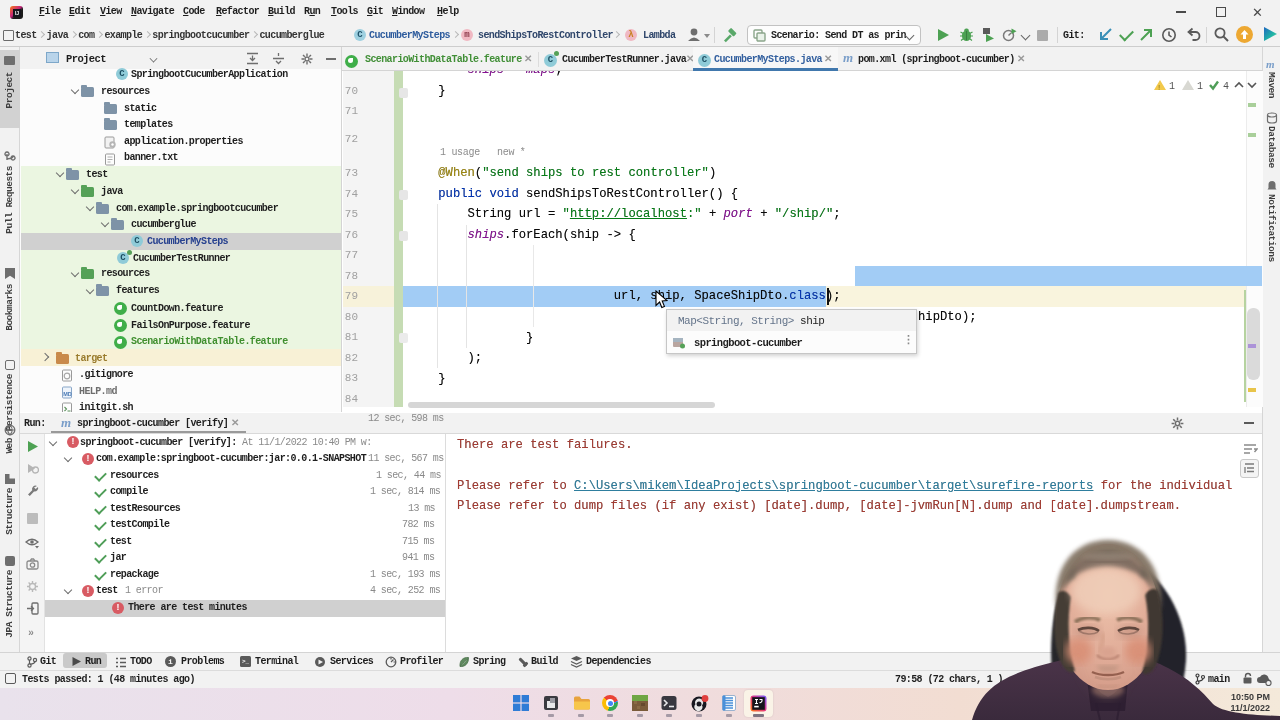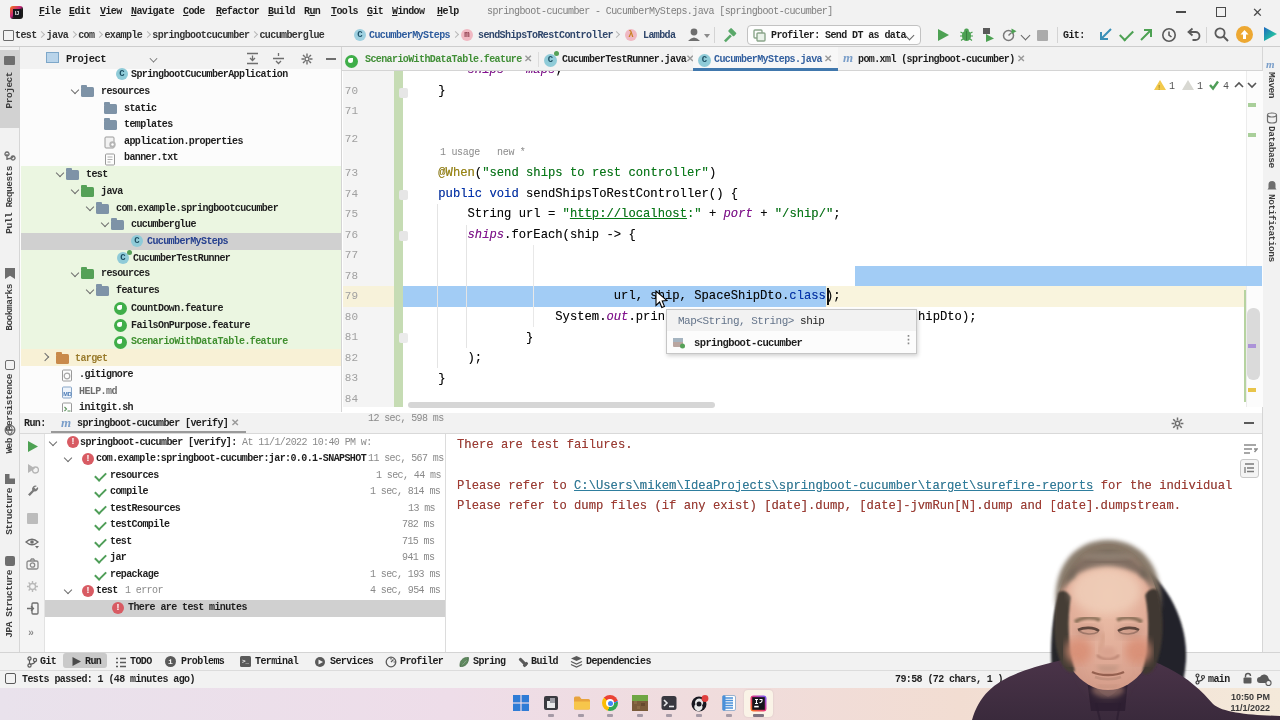--- a/index.html
+++ b/index.html
@@ -33,21 +33,20 @@
     <div class="t" style="left:100px;top:6px"><u>V</u>iew</div>
     <div class="t" style="left:131px;top:6px"><u>N</u>avigate</div>
     <div class="t" style="left:183px;top:6px"><u>C</u>ode</div>
     <div class="t" style="left:216px;top:6px"><u>R</u>efactor</div>
     <div class="t" style="left:268px;top:6px"><u>B</u>uild</div>
     <div class="t" style="left:304px;top:6px">R<u>u</u>n</div>
     <div class="t" style="left:331px;top:6px"><u>T</u>ools</div>
     <div class="t" style="left:367px;top:6px"><u>G</u>it</div>
     <div class="t" style="left:392px;top:6px"><u>W</u>indow</div>
     <div class="t" style="left:437px;top:6px"><u>H</u>elp</div>
-<div class="t" style="left:487px;top:6px;color:#7e7e7e;font-weight:normal">springboot-cucumber - CucumberMySteps.java [springboot-cucumber]</div>
 <div class="a" style="left:1176px;top:11px;width:10px;height:1.6px;background:#4a4a4a"></div>
 <div class="a" style="left:1216px;top:7px;width:8px;height:8px;border:1.5px solid #4a4a4a"></div>
 <div class="a" style="left:1252px;top:5px;font:13px 'Liberation Sans',sans-serif;color:#4a4a4a">✕</div>
 
 <div class="a" style="left:0;top:23px;width:1280px;height:24px;background:#f2f2f2;border-bottom:1px solid #cdcdcd;box-sizing:border-box"></div>
 
 <div class="a" style="left:3px;top:30px;width:9px;height:9px;border:1.5px solid #6a6a6a;border-radius:1px"></div>
 <div class="t" style="left:15px;top:30px;color:#333">test<span class="chv"></span>java<span class="chv"></span>com<span class="chv"></span>example<span class="chv"></span>springbootcucumber<span class="chv"></span>cucumberglue</div>
 <div class="ci" style="left:354px;top:29px;background:#9ed0e0;color:#20536a">C</div>
 <div class="t" style="left:369px;top:30px;color:#2d5b9d">CucumberMySteps</div>
@@ -68,21 +67,21 @@
       <path d="M3 14.5 L9 8.5 l1.8 1.8 -6 6 Z" fill="#59a869"></path>
       <g transform="rotate(45 11.5 6)">
         <rect x="7.5" y="4" width="8" height="4.5" rx="1" fill="#59a869"></rect>
       </g>
     </svg>
 <div class="a" style="left:747px;top:25px;width:174px;height:20px;background:#fdfdfd;border:1px solid #c2c2c2;border-radius:4px;box-sizing:border-box"></div>
 <svg class="a" style="left:753px;top:29px" width="13" height="13" viewBox="0 0 13 13">
       <rect x="1" y="1" width="8" height="8" rx="1" fill="none" stroke="#8aa58a" stroke-width="1.4"></rect>
       <rect x="4" y="4" width="8" height="8" rx="1" fill="#e9f2e9" stroke="#8aa58a" stroke-width="1.4"></rect>
     </svg>
-<div class="t" style="left:771px;top:30px">Profiler: Send DT as data</div>
+<div class="t" style="left:771px;top:30px">Scenario: Send DT as prin</div>
 <div class="a arr-d" style="left:906px;top:32px"></div>
 <svg class="a" style="left:936px;top:28px" width="14" height="14" viewBox="0 0 14 14">
       <path d="M2 1 L13 7 L2 13 Z" fill="#4da153"></path>
     </svg>
 <svg class="a" style="left:959px;top:27px" width="15" height="15" viewBox="0 0 15 15">
       <ellipse cx="7.5" cy="8.8" rx="4.6" ry="5.2" fill="#4da153"></ellipse>
       <rect x="5.2" y="1.5" width="4.6" height="4" rx="2" fill="#4da153"></rect>
       <path d="M1.5 5 l2.8 1.6 M13.5 5 l-2.8 1.6 M1 9 h2.6 M14 9 h-2.6 M2 13.5 l2.6-2 M13 13.5 l-2.6-2" stroke="#4da153" stroke-width="1.2" fill="none"></path>
       <path d="M7.5 4 v9" stroke="#3a7e40" stroke-width="1"></path>
     </svg>
@@ -294,21 +293,20 @@
 <div class="num" style="left:318px;top:393px">84</div>
 
 <div class="code" style="left:409px;top:60.4px"><i style="color:#871094">        ships</i> = <i style="color:#871094">maps</i>;</div>
 <div class="code" style="left:409px;top:80.9px">    }</div>
 <div class="a" style="left:440px;top:146.5px;font:10px 'Liberation Mono',monospace;letter-spacing:-0.3px;color:#8c8c8c;white-space:pre">1 usage   new *</div>
 <div class="code" style="left:409px;top:163.1px">    <span style="color:#9e880d">@When</span>(<span style="color:#067d17">"send ships to rest controller"</span>)</div>
 <div class="code" style="left:409px;top:183.7px">    <span style="color:#0033b3">public void</span> sendShipsToRestController() {</div>
 <div class="code" style="left:409px;top:204.2px">        String url = <span style="color:#067d17">"<u>http://localhost</u>:"</span> + <i style="color:#871094">port</i> + <span style="color:#067d17">"/ship/"</span>;</div>
 <div class="code" style="left:409px;top:224.8px">        <i style="color:#871094">ships</i>.forEach(ship -&gt; {</div>
 <div class="code" style="left:409px;top:286.4px">                            url, ship, SpaceShipDto.<span style="color:#0033b3">class</span>);</div>
-<div class="code" style="left:409px;top:307px">                    System.<i style="color:#871094">out</i>.prin</div>
 <div class="code" style="left:918px;top:307px">hipDto);</div>
 <div class="code" style="left:409px;top:327.5px">                }</div>
 <div class="code" style="left:409px;top:348.1px">        );</div>
 <div class="code" style="left:409px;top:368.6px">    }</div>
 <div class="a" style="left:827px;top:288px;width:1.6px;height:17px;background:#111"></div>
 
 <svg class="a" style="left:1153px;top:78px;z-index:5" width="104" height="14" viewBox="0 0 104 14">
       <path d="M7 2 L13 12 H1 Z" fill="#f2c94c"></path>
       <text x="6" y="11.5" font-size="7" fill="#7a6a20" text-anchor="middle">!</text>
       <text x="16" y="11" font-size="10" fill="#555" font-family="Liberation Mono">1</text>
@@ -435,21 +433,21 @@
 <div class="chk" style="left:95px;top:554px"></div>
     <div class="t" style="left:110px;top:552px">jar</div>
     <div class="t g" style="left:402px;top:552px;font-weight:normal">941 ms</div>
 <div class="chk" style="left:95px;top:571px"></div>
     <div class="t" style="left:110px;top:569px">repackage</div>
     <div class="t g" style="left:370px;top:569px;font-weight:normal">1 sec, 193 ms</div>
 <div class="a tv" style="left:65px;top:587px"></div>
     <div class="err" style="left:82px;top:585px">!</div>
     <div class="t" style="left:96px;top:585px">test</div>
     <div class="t g" style="left:125px;top:585px;font-weight:normal">1 error</div>
-    <div class="t g" style="left:370px;top:585px;font-weight:normal">4 sec, 954 ms</div>
+    <div class="t g" style="left:370px;top:585px;font-weight:normal">4 sec, 252 ms</div>
 <div class="a" style="left:45px;top:599.5px;width:400px;height:17px;background:#d0d0d0"></div>
 <div class="err" style="left:112px;top:601.5px">!</div>
     <div class="t" style="left:128px;top:602px">There are test minutes</div>
 
 <div class="a" style="left:445px;top:434px;width:1px;height:218px;background:#dcdcdc"></div>
 <div class="code" style="left:457px;top:434.5px;color:#a33b32">There are test failures.</div>
 <div class="code" style="left:457px;top:496px;color:#a33b32">Please refer to dump files (if any exist) [date].dump, [date]-jvmRun[N].dump and [date].dumpstream.</div>
 <div class="code" style="left:457px;top:475.5px;color:#a33b32">Please refer to <span style="color:#2e7e9e;text-decoration:underline">C:\Users\mikem\IdeaProjects\springboot-cucumber\target\surefire-reports</span> for the individual</div>
 <svg class="a" style="left:1243px;top:443px" width="15" height="13" viewBox="0 0 15 13">
       <path d="M1 2 h12 M1 6 h8 M11 6 h3 l-2.5 3 M1 10 h6" stroke="#8a8a8a" stroke-width="1.4" fill="none"></path>

